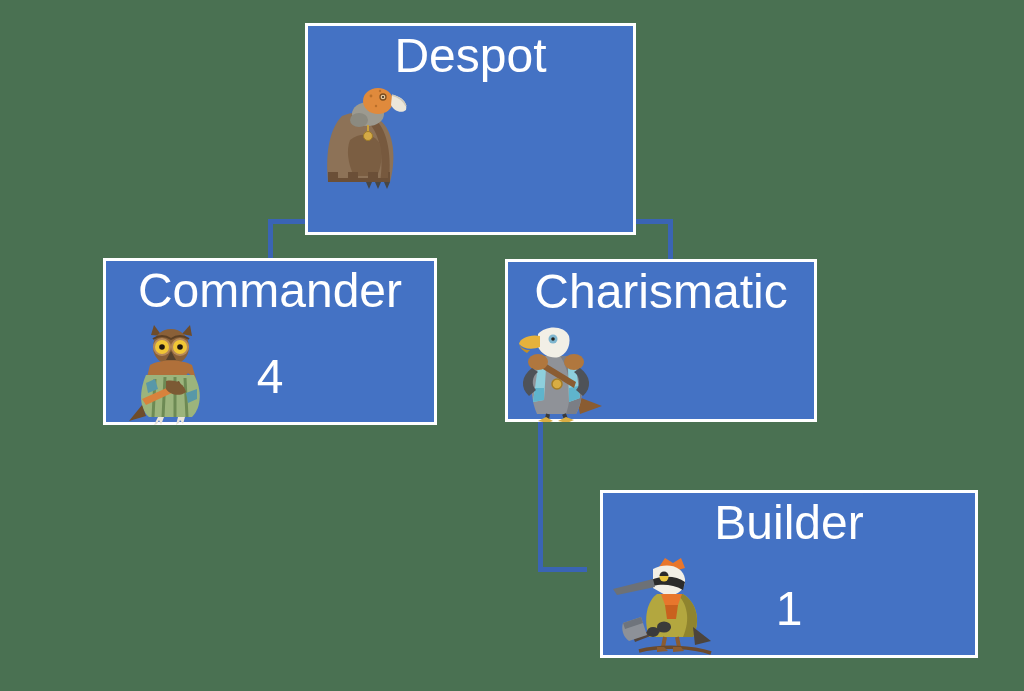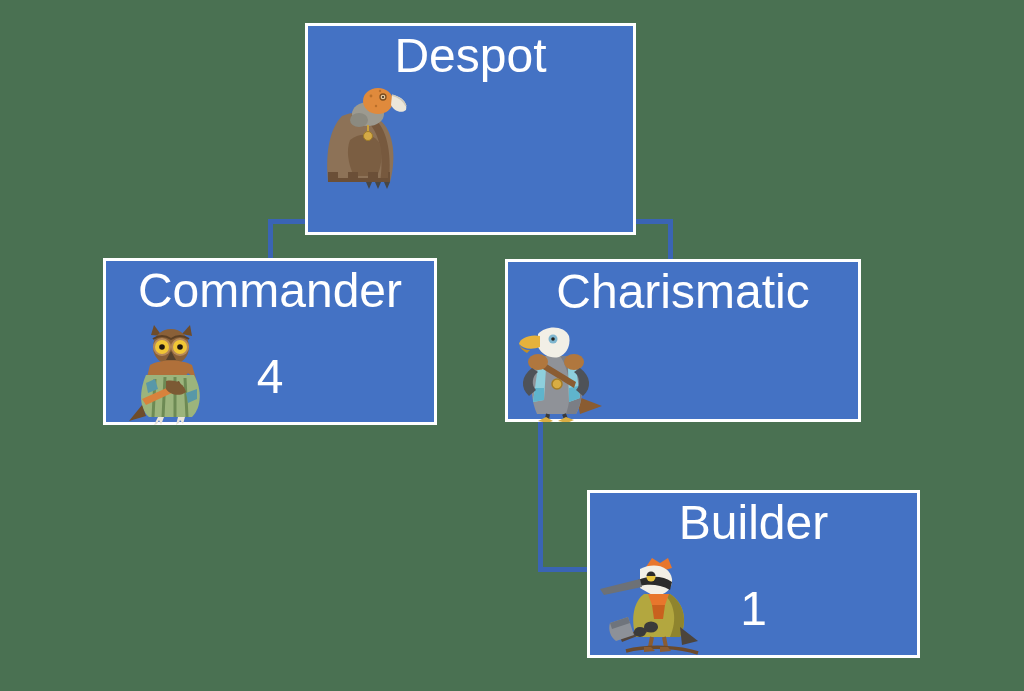--- a/index.html
+++ b/index.html
@@ -83,21 +83,21 @@
       <path d="M60,70 L71,66 L71,76 L62,80 Z" fill="#5898a8"></path>
       <path d="M16,76 L45,63 L48,69 L20,82 Z" fill="#d8823c"></path>
       <path d="M45,61 L53,58 L56,64 L48,69 Z" fill="#6e4c2a"></path>
       <path d="M40,58 C50,56 58,61 60,69 C54,74 44,72 40,66 Z" fill="#7c5a34"></path>
       <path d="M16,82 L3,98 L20,93 Z" fill="#6e4c2a"></path>
       <path d="M32,94 l-4,8 3,-1 2,-4 2,5 3,-8 Z" fill="#e9e4d8"></path>
       <path d="M52,94 l-2,8 3,-2 1,-3 3,4 2,-7 Z" fill="#e9e4d8"></path>
     </svg>
   </div>
 
-  <div class="node" style="left:505px;top:259px;width:356px;height:163px;">
+  <div class="node" style="left:505px;top:259px;width:312px;height:163px;">
     <div class="title">Charismatic</div>
     <svg class="character" style="left:4px;top:64px;width:100px;height:96px;" viewBox="0 0 100 96">
       <path d="M64,70 L90,80 L68,88 Z" fill="#8a5c32"></path>
       <path d="M28,30 C18,44 17,70 25,88 L64,88 C74,70 71,44 60,30 Z" fill="#8f9298"></path>
       <path d="M48,30 L60,30 C71,44 74,70 64,88 L54,88 C61,70 58,44 48,30 Z" fill="#7b7e85"></path>
       <path d="M26,40 L21,76 L32,74 L34,42 Z" fill="#8ecfdd"></path>
       <path d="M56,42 L57,76 L68,72 L64,40 Z" fill="#8ecfdd"></path>
       <path d="M23,62 L21,76 L32,74 L32,62 Z" fill="#5fb4cc"></path>
       <path d="M57,62 L57,76 L68,72 L66,60 Z" fill="#5fb4cc"></path>
       <path d="M28,34 L64,56 L62,62 L26,40 Z" fill="#8a5c32"></path>
@@ -110,21 +110,21 @@
       <circle cx="41" cy="13" r="4.5" fill="#7fb6cf"></circle>
       <circle cx="41" cy="13" r="1.8" fill="#26221c"></circle>
       <path d="M28,10 C18,8 8,12 7,18 C11,23 20,24 28,21 Z" fill="#e6b23c"></path>
       <path d="M7,18 C9,22 13,24 18,24 L15,27 C11,25 8,22 7,18 Z" fill="#c28f28"></path>
       <path d="M36,88 L35,93 M52,88 L54,93" stroke="#3a3a3a" stroke-width="4"></path>
       <path d="M26,95 l8,-4 7,4 -6,2 Z" fill="#d9ad43"></path>
       <path d="M46,95 l8,-4 8,3 -7,3 Z" fill="#d9ad43"></path>
     </svg>
   </div>
 
-  <div class="node" style="left:587px;top:490px;width:333px;height:168px;">
+  <div class="node" style="left:600px;top:490px;width:378px;height:168px;">
     <div class="title">Builder</div>
     <div class="value">1</div>
     <svg class="character" style="left:8px;top:64px;width:114px;height:98px;" viewBox="0 0 114 98">
       <path d="M48,10 L54,1 L62,6 L70,1 L74,11 L60,15 Z" fill="#e8762c"></path>
       <path d="M42,12 C56,5 72,9 74,22 C75,31 67,39 56,39 L42,31 Z" fill="#f2efe6"></path>
       <path d="M40,23 C52,18 66,19 74,25 L72,33 C62,27 50,27 42,29 Z" fill="#2b2b2b"></path>
       <circle cx="53" cy="20" r="4.5" fill="#e8c43c"></circle>
       <path d="M48.5,19 a4.5,4.5 0 0 1 9,0 Z" fill="#2b2b2b"></path>
       <path d="M2,32 L42,22 L44,30 L6,38 Z" fill="#6d7176"></path>
       <path d="M46,37 C36,44 32,62 38,80 L82,80 C90,64 86,46 72,37 Z" fill="#b3a73f"></path>

